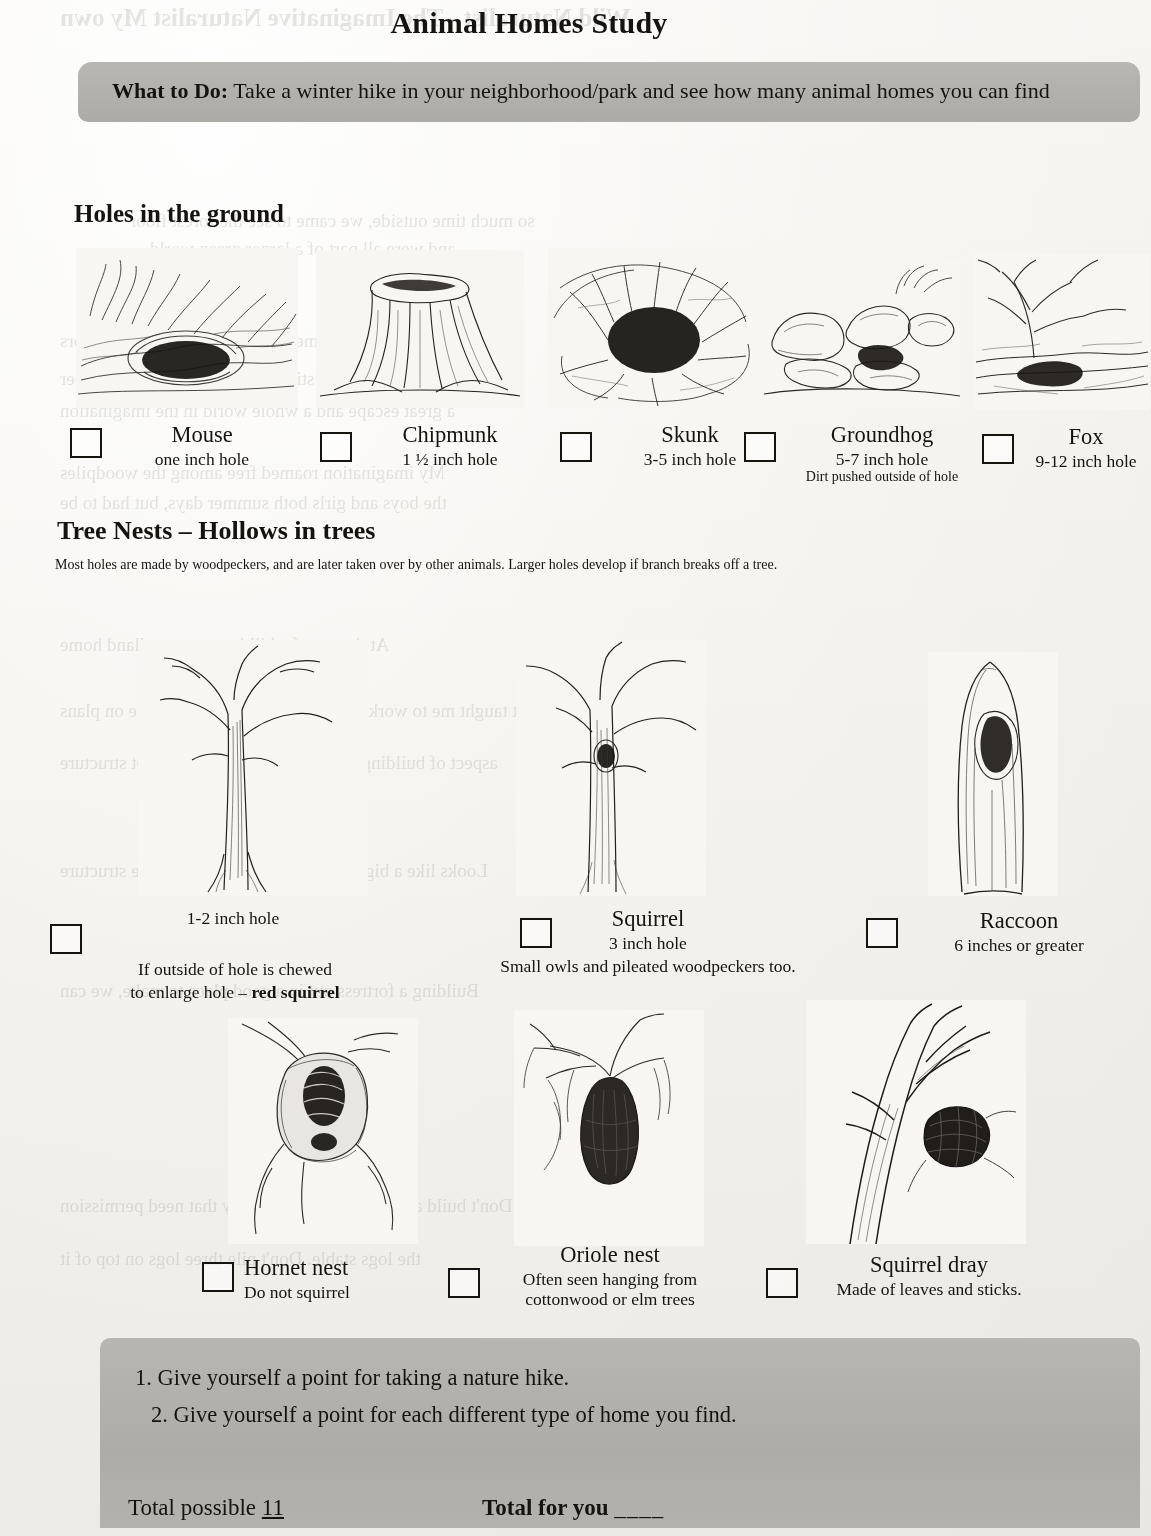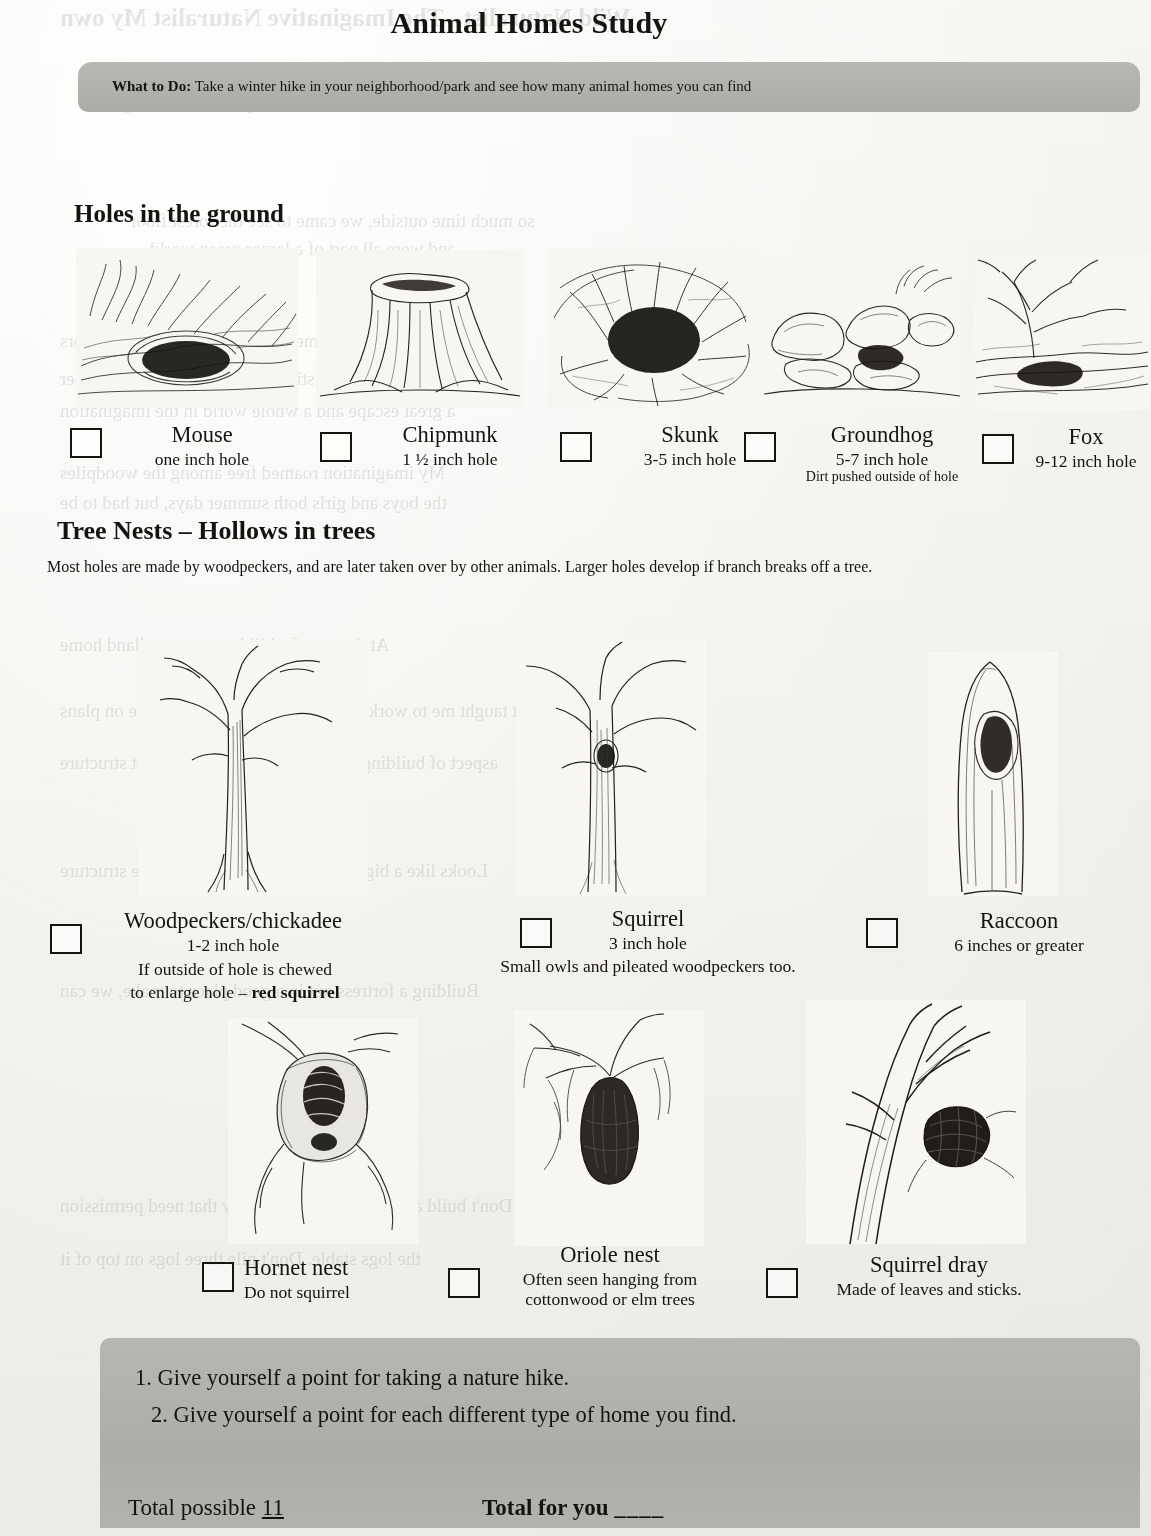--- a/index.html
+++ b/index.html
@@ -50,38 +50,38 @@
 
   .banner {
     position: absolute;
     left: 78px;
     top: 62px;
     width: 1062px;
     padding: 14px 18px 16px 34px;
     box-sizing: border-box;
     background: linear-gradient(180deg,#b9b7b3 0%, #adaba7 100%);
     border-radius: 14px 14px 10px 10px;
-    font-size: 15px;
+    font-size: 22px;
     line-height: 1.35;
   }
 
   .sec-head {
     position: absolute;
     font-weight: bold;
     font-size: 25px;
   }
   .sec-head.h1 { left: 74px; top: 200px; }
   .sec-head.h2 { left: 57px; top: 516px; font-size: 26px; }
 
   .para {
     position: absolute;
-    left: 47px;
+    left: 55px;
     top: 556px;
     width: 1080px;
-    font-size: 16px;
+    font-size: 14px;
     line-height: 1.32;
   }
 
   
   .item { position: absolute; }
   .cbox {
     position: absolute;
     width: 32px;
     height: 30px;
     border: 2.2px solid #16140f;
@@ -113,21 +113,21 @@
   }
   .f-line {
     position: absolute;
     font-size: 22.5px;
   }
   .f1 { left: 135px; top: 1365px; }
   .f2 { left: 135px; top: 1402px; margin-left: 16px; }
   .ftot { left: 128px; top: 1495px; font-size: 23px; }
   .ftot u { text-decoration: underline; }
   .fyou { left: 482px; top: 1495px; font-size: 23px; font-weight: bold; }
-  .fyou .blank { font-weight: bold; letter-spacing: 1px; }
+  .fyou .blank { font-weight: normal; letter-spacing: 1px; }
 
   .bold { font-weight: bold; }
 </style>
 </head>
 <body>
 
 <div class="paper"></div>
 
 <div class="bleed" style="left:60px; top:4px; font-size:25px; font-weight:bold;">Wild Naturalist - The Imaginative Naturalist My own</div>
 <div class="bleed" style="left:90px; top:92px; font-size:19px;">the woods and the fields were my home and the place</div>
@@ -446,21 +446,20 @@
       <path d="M78 236 C78 192, 76 152, 74 128"></path>
       <path d="M64 238 C64 200, 64 168, 64 138"></path>
       <path d="M54 18 C58 16, 64 16, 68 18"></path>
     </g>
   </svg>
 </div>
 
 <div class="item">
   <div class="cbox" style="left:50px; top:924px;"></div>
   <div class="lab" style="left:88px; top:908px; width:290px;">
-    <span class="name">Woodpeckers/chickadee</span>
     <span class="sub">1-2 inch hole</span>
   </div>
   <div class="lab" style="left:80px; top:958px; width:310px; line-height:1.3;">
     <span class="sub">If outside of hole is chewed</span>
     <span class="sub"><span>to enlarge hole – </span><span class="bold">red squirrel</span></span>
   </div>
 </div>
 
 <div class="item">
   <div class="cbox" style="left:520px; top:918px;"></div>

